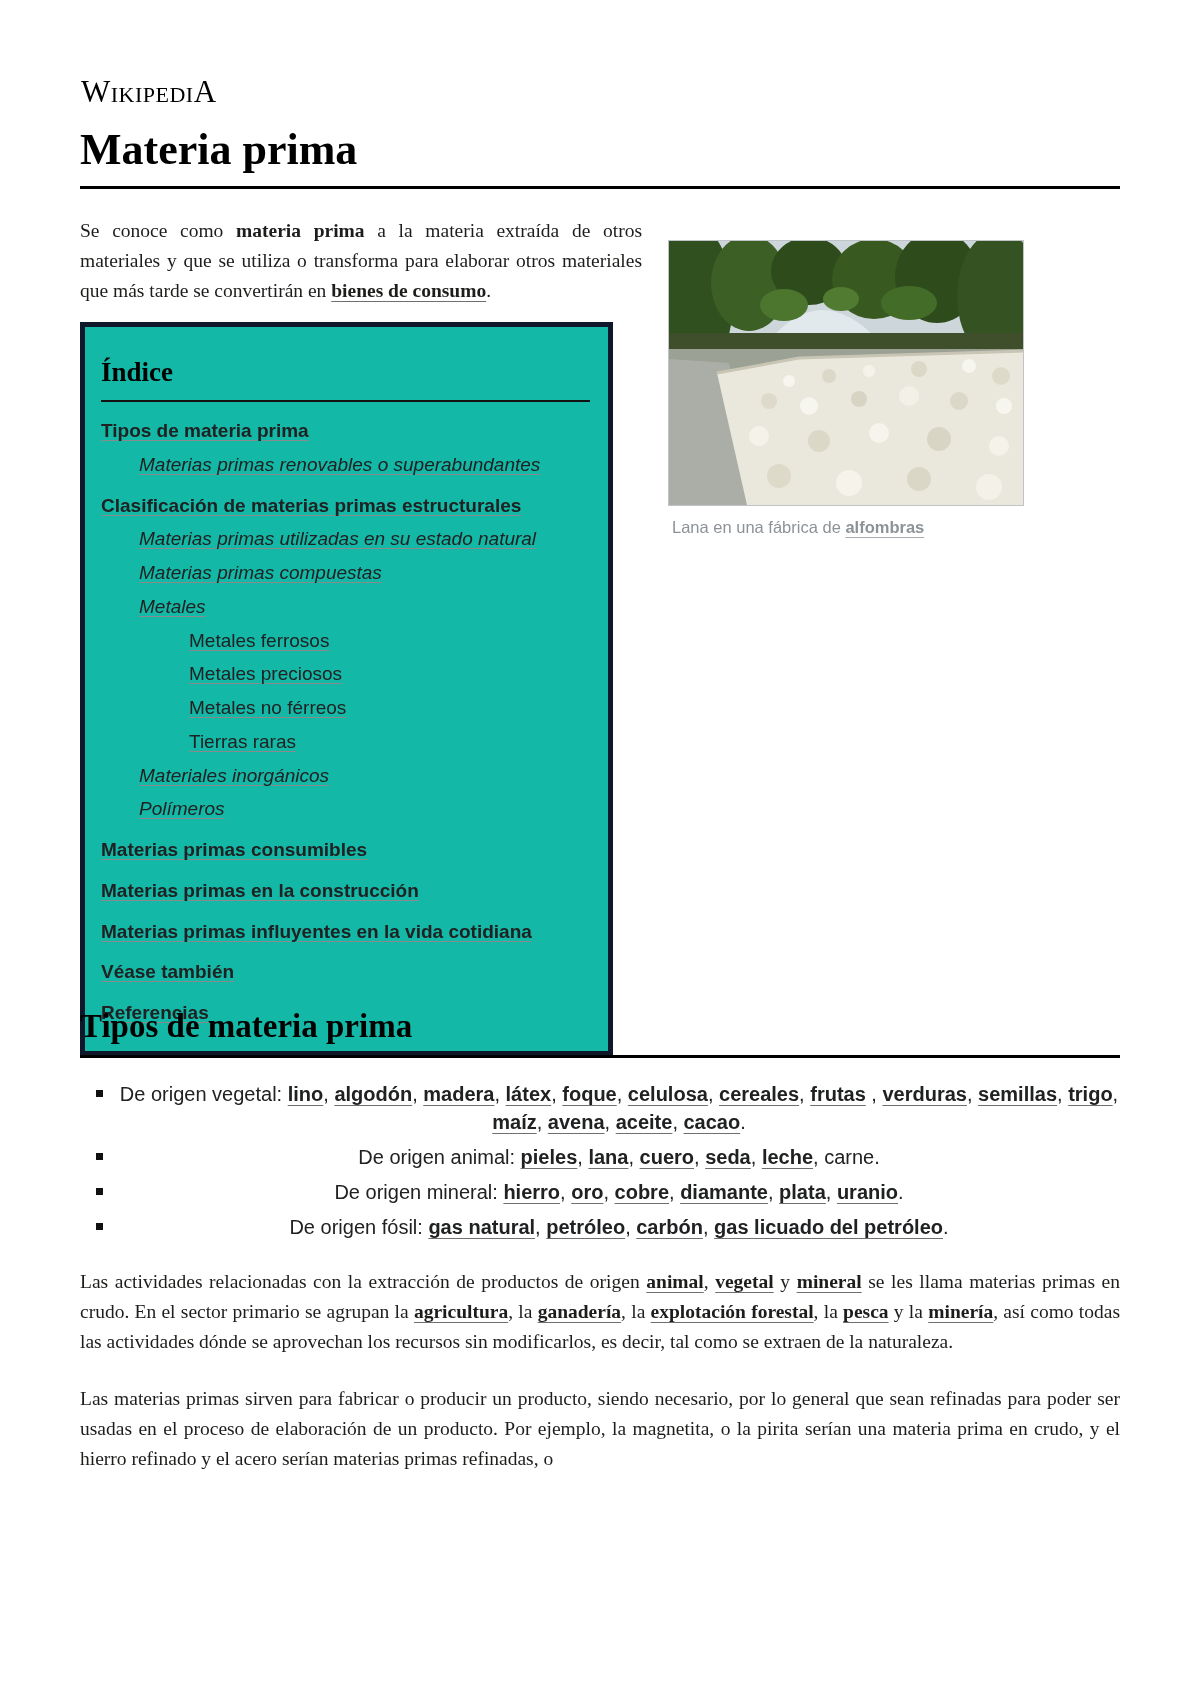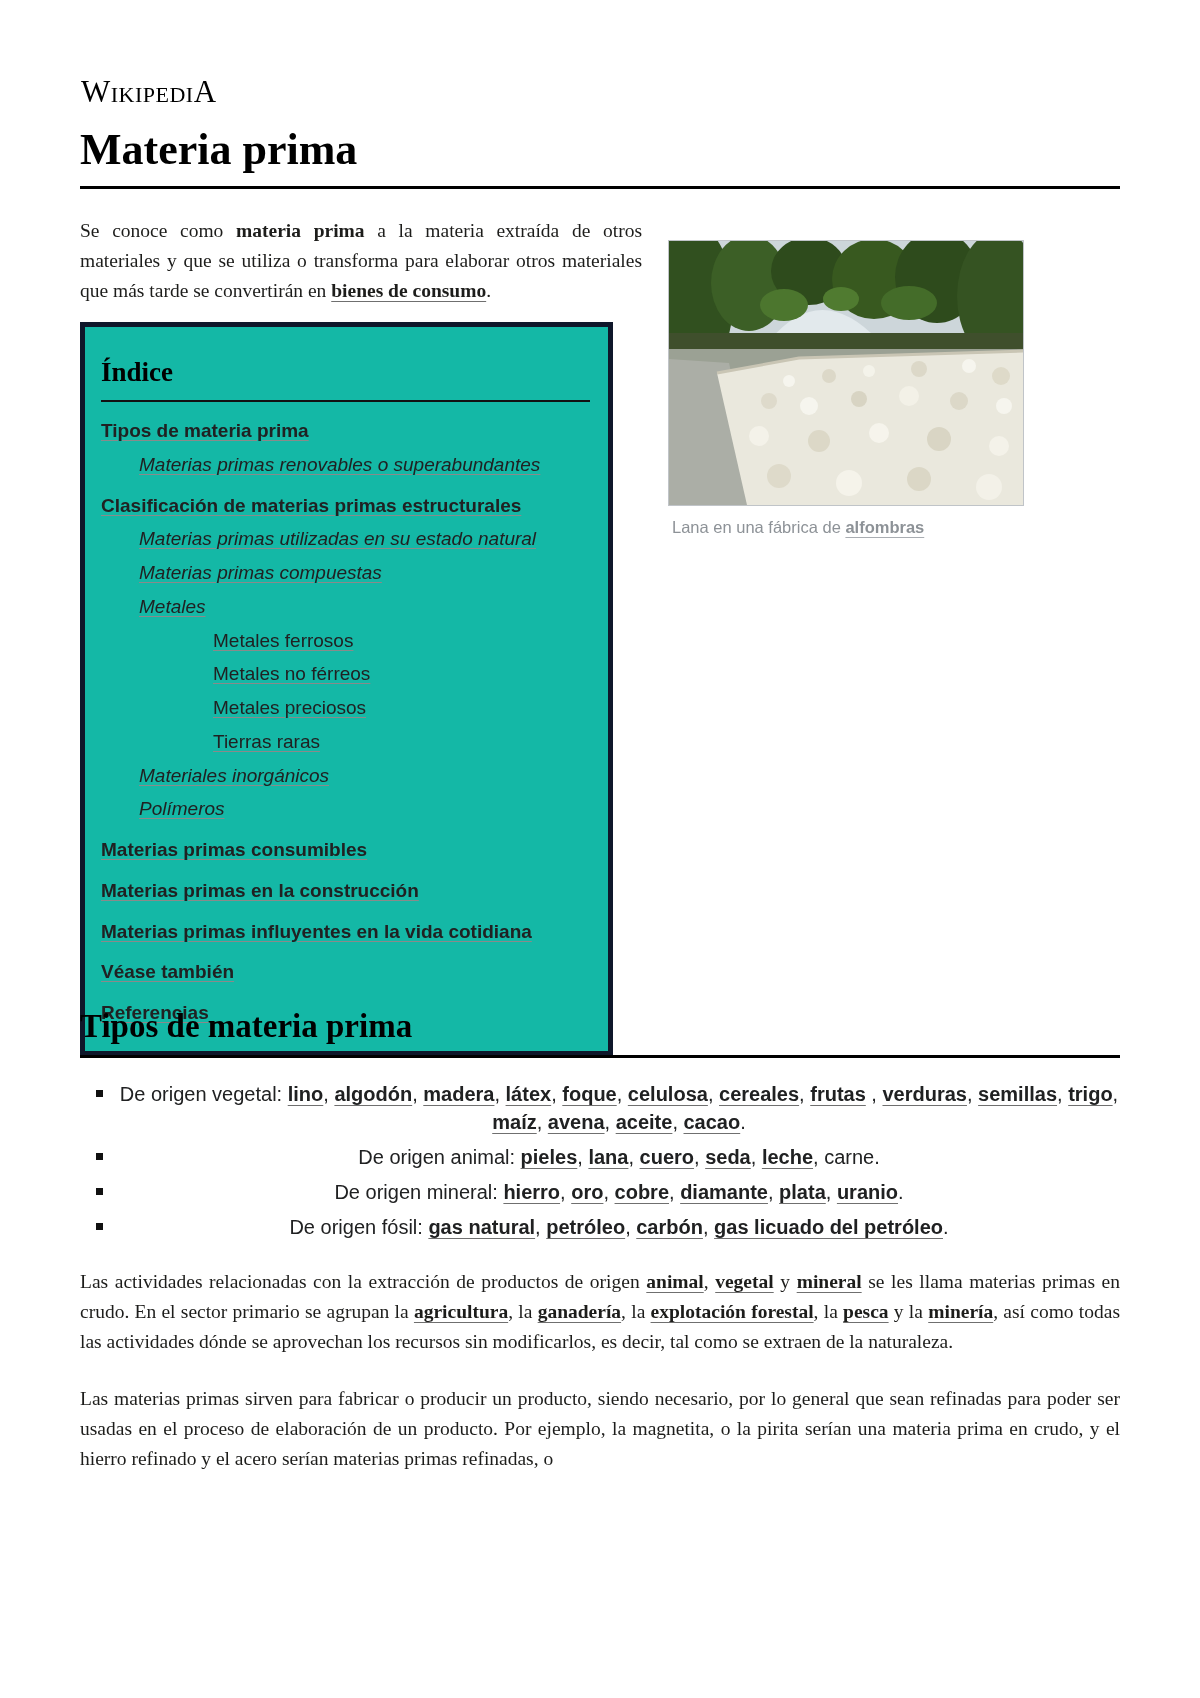--- a/index.html
+++ b/index.html
@@ -45,21 +45,21 @@
     font-family:"Liberation Sans", sans-serif;
   }
   #toc-title {
     font-family:"Liberation Serif", serif;
     font-size:27px; font-weight:bold; color:#000;
     padding-bottom:12px; border-bottom:2px solid #121212; margin-bottom:4px;
   }
   .toc-item { font-size:19px; line-height:1.25; margin-top:10px; color:#202122; }
   .toc-l1 { margin-top:17px; }
   .toc-l2 { margin-left:38px;font-style:italic; }
-  .toc-l3 { margin-left:112px; }
+  .toc-l3 { margin-left:88px; }
   .toc-bold { font-weight:bold; }
   .toc-link {
     text-decoration:underline; text-decoration-color:#8a8a8a;
     text-decoration-thickness:1px; text-underline-offset:3px; cursor:pointer;
   }
 
   
   #figure { position:absolute; left:668px; top:228px; width:336px;margin-top:12px; }
   .fig-frame { width:356px; height:266px; border:1px solid #c0c4c8; background:#eee; cursor:pointer; }
   .fig-frame svg { display:block; width:354px; height:264px; }
@@ -104,22 +104,22 @@
   <div id="toc">
     <div id="toc-title">Índice</div>
     <div id="toc-list">
         <div class="toc-item toc-l1 toc-bold"><span class="toc-link">Tipos de materia prima</span></div>
         <div class="toc-item toc-l2"><span class="toc-link">Materias primas renovables o superabundantes</span></div>
         <div class="toc-item toc-l1 toc-bold"><span class="toc-link">Clasificación de materias primas estructurales</span></div>
         <div class="toc-item toc-l2"><span class="toc-link">Materias primas utilizadas en su estado natural</span></div>
         <div class="toc-item toc-l2"><span class="toc-link">Materias primas compuestas</span></div>
         <div class="toc-item toc-l2"><span class="toc-link">Metales</span></div>
         <div class="toc-item toc-l3"><span class="toc-link">Metales ferrosos</span></div>
+        <div class="toc-item toc-l3"><span class="toc-link">Metales preciosos</span></div>
         <div class="toc-item toc-l3"><span class="toc-link">Metales no férreos</span></div>
-        <div class="toc-item toc-l3"><span class="toc-link">Metales preciosos</span></div>
         <div class="toc-item toc-l3"><span class="toc-link">Tierras raras</span></div>
         <div class="toc-item toc-l2"><span class="toc-link">Materiales inorgánicos</span></div>
         <div class="toc-item toc-l2"><span class="toc-link">Polímeros</span></div>
         <div class="toc-item toc-l1 toc-bold"><span class="toc-link">Materias primas consumibles</span></div>
         <div class="toc-item toc-l1 toc-bold"><span class="toc-link">Materias primas en la construcción</span></div>
         <div class="toc-item toc-l1 toc-bold"><span class="toc-link">Materias primas influyentes en la vida cotidiana</span></div>
         <div class="toc-item toc-l1 toc-bold"><span class="toc-link">Véase también</span></div>
         <div class="toc-item toc-l1 toc-bold"><span class="toc-link">Referencias</span></div>
       </div>
   </div>

